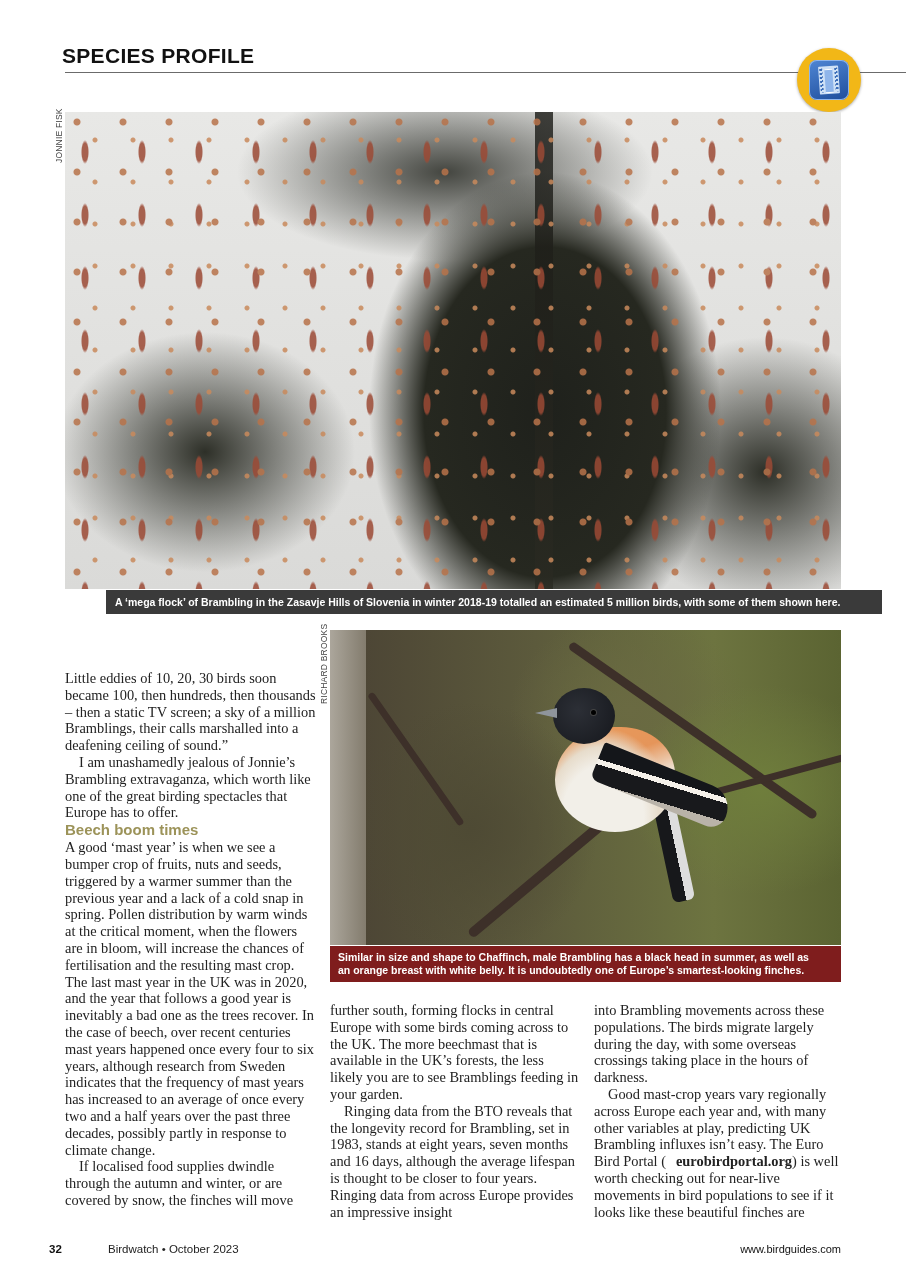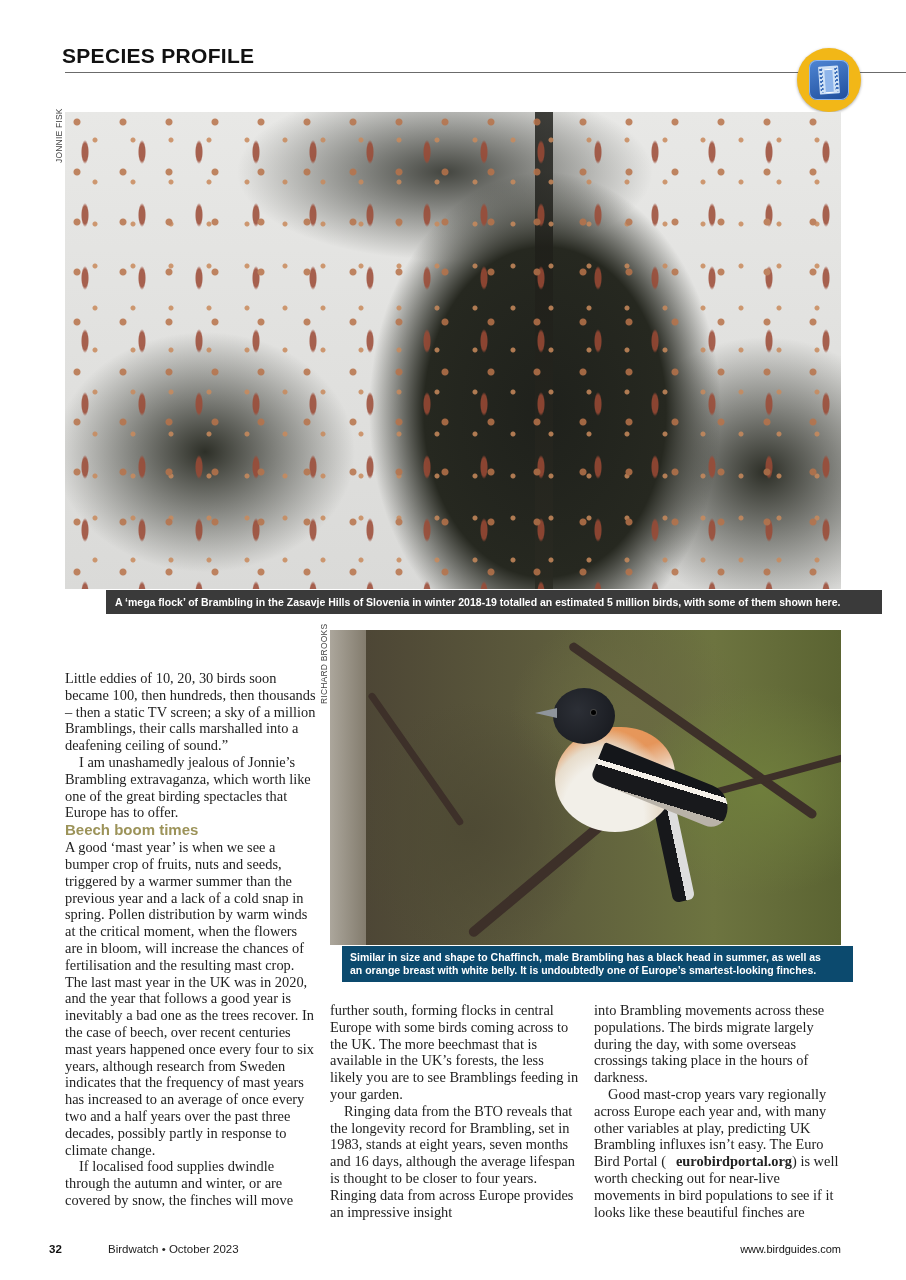--- a/index.html
+++ b/index.html
@@ -44,21 +44,21 @@
   }
   .photo-bird .trunk-l { position:absolute; left:0; top:0; width:36px; height:315px; background:linear-gradient(90deg,#bdb8ae,#8c8577); opacity:0.85; }
   .photo-bird .branch { position:absolute; background:#3d3029; border-radius:6px; transform-origin:left center; }
   .bird { position:absolute; left:205px; top:52px; width:200px; height:240px; }
   .bird .body { position:absolute; left:20px; top:45px; width:120px; height:105px; border-radius:50% 45% 50% 50%; background:radial-gradient(ellipse at 40% 85%, #f2efe8 0 40%, #e7dccb 55%, rgba(0,0,0,0) 70%), linear-gradient(160deg,#e89a5a 0%, #e5955a 35%, #f0ebe2 60%); }
   .bird .head { position:absolute; left:18px; top:6px; width:62px; height:56px; border-radius:50%; background:radial-gradient(circle at 40% 40%, #2c2f36, #15171c); }
   .bird .beak { position:absolute; left:0; top:26px; width:0; height:0; border-top:5px solid transparent; border-bottom:5px solid transparent; border-right:22px solid #8f959c; }
   .bird .eye { position:absolute; left:38px; top:22px; width:5px; height:5px; border-radius:50%; background:#000; box-shadow:0 0 0 1px #444; }
   .bird .wing { position:absolute; left:70px; top:60px; width:140px; height:40px; background:linear-gradient(175deg,#14161a 0 35%, #f5f1ea 35% 45%, #18191c 45% 80%, #b9b3a9 80%); transform:rotate(22deg); border-radius:8px 60px 40px 20px; transform-origin:left top; }
   .bird .tail { position:absolute; left:128px; top:120px; width:22px; height:100px; background:linear-gradient(90deg,#17181b 0 60%, #ddd 60%); transform:rotate(-12deg); border-radius:3px 3px 6px 6px; }
-  .caption-bar2 { position:absolute; left:330px; top:946px; width:511px; height:36px; background:#0c4a6e; color:#fff; font-family:"Liberation Sans", sans-serif; font-weight:700; font-size:10.5px; line-height:13px; padding:5px 8px 0 8px; box-sizing:border-box;margin-left:12px; }
+  .caption-bar2 { position:absolute; left:330px; top:946px; width:511px; height:36px; background:#7f1d1d; color:#fff; font-family:"Liberation Sans", sans-serif; font-weight:700; font-size:10.5px; line-height:13px; padding:5px 8px 0 8px; box-sizing:border-box; }
 
   .col { position:absolute; font-size:14.4px; line-height:16.8px; color:#222; }
   .col p { margin:0; }
   .col p.indent { text-indent:14px; }
   .col1 { left:65px; top:634px; width:252px;margin-top:36px; }
   .col2 { left:330px; top:1002px; width:250px; }
   .col3 { left:594px; top:1002px; width:250px; }
   .subhead { font-family:"Liberation Sans", sans-serif; font-weight:700; font-size:15px; color:#9c9359; margin-top:14px; margin-bottom:0; line-height:18px; }
   .bold { font-weight:700;margin-left:10px; }
 

